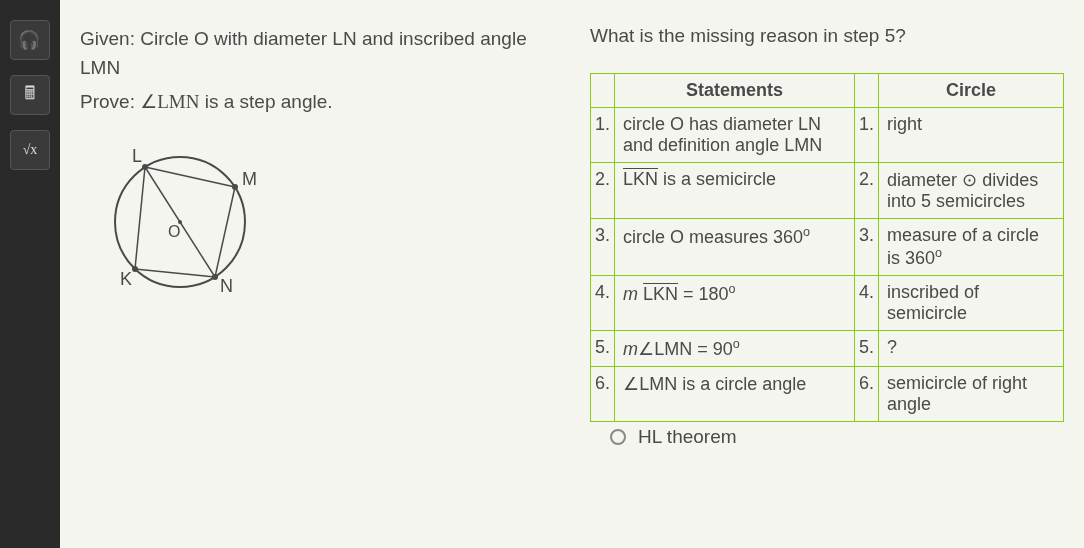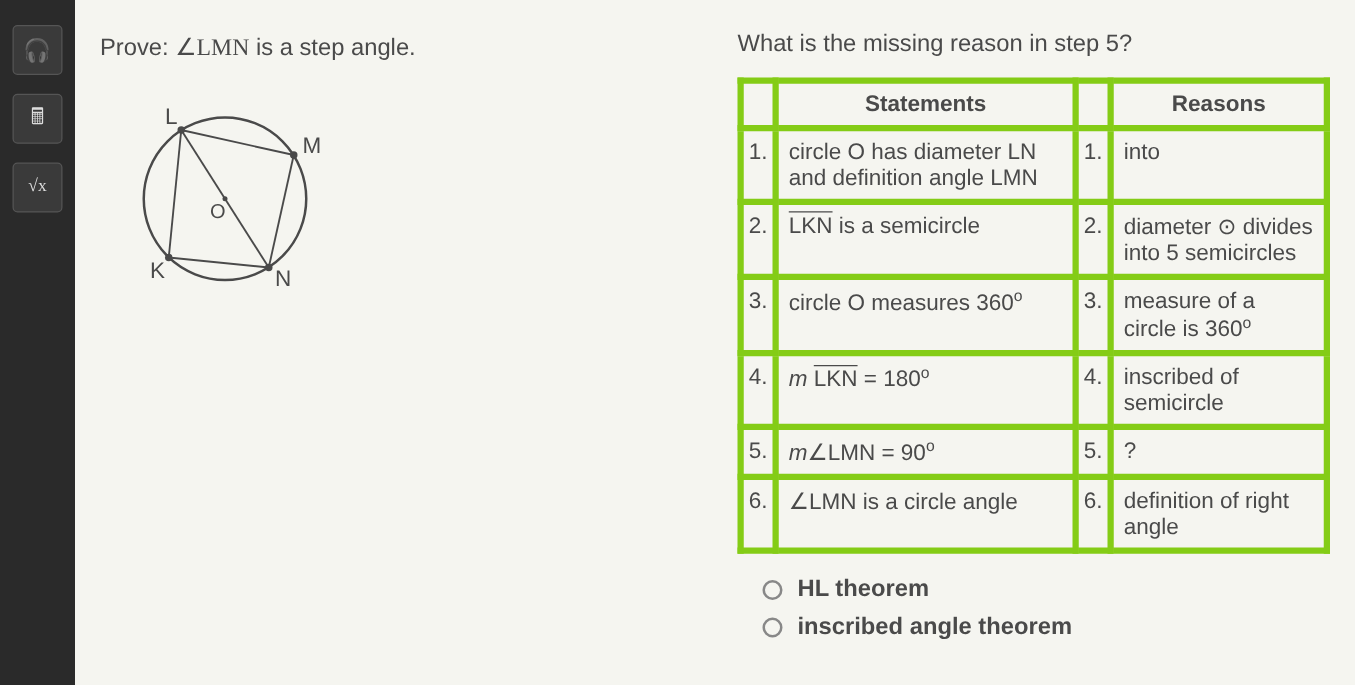--- a/index.html
+++ b/index.html
@@ -51,44 +51,43 @@
     .given, .prove { margin-bottom: 6px; }
     .diagram {
       margin-top: 20px;
       margin-left: 10px;
     }
     .right-col {
       flex: 1;
       color: #4a4a4a;
       font-size: 19px;
     }
-    .question { margin-bottom: 15px; }
+    .question { margin-bottom: 26px; }
     table {
       border-collapse: collapse;
       width: 100%;
       font-size: 18px;
     }
     th, td {
-      border: 5px solid #84cc16;
+      border: 1px solid #84cc16;
       padding: 6px 8px;
       text-align: left;
       vertical-align: top;
     }
     th {
       text-align: center;
       font-weight: bold;
       background: #f5f5f0;
     }
     .num-col { width: 22px; padding: 6px 4px; }
     .stmt-col { width: 240px; }
     .arc { text-decoration: overline; }
     .options {
-      margin-top: 18px;
+      margin-top: 4px;
       padding-left: 20px;
-      font-weight: bold;
     }
     .option {
       display: flex;
       align-items: center;
       gap: 12px;
       margin-bottom: 8px;
       font-size: 19px;
     }
     .radio {
       width: 16px; height: 16px;
@@ -103,20 +102,24 @@
 <body>
 
 <div class="sidebar">
   <div class="tool-btn">🎧</div>
   <div class="tool-btn">🖩</div>
   <div class="tool-btn sqrt">√x</div>
 </div>
 
 <div class="content">
   <div class="left-col">
+    <div class="given">
+      <span>Given: Circle O with diameter LN and inscribed angle</span><br>
+      <span>LMN</span>
+    </div>
     <div class="prove">
       <span>Prove: </span><span class="angle-sym">∠LMN</span><span> is a step angle.</span>
     </div>
     <div class="diagram">
       <svg width="190" height="170" viewBox="0 0 190 170">
         <circle cx="90" cy="85" r="65" fill="none" stroke="#4a4a4a" stroke-width="2"></circle>
         <circle cx="90" cy="85" r="2" fill="#4a4a4a"></circle>
         <circle cx="55" cy="30" r="3" fill="#4a4a4a"></circle>
         <circle cx="145" cy="50" r="3" fill="#4a4a4a"></circle>
         <circle cx="45" cy="132" r="3" fill="#4a4a4a"></circle>
@@ -136,29 +139,29 @@
   </div>
 
   <div class="right-col">
     <div class="question">What is the missing reason in step 5?</div>
     <table>
       <thead>
         <tr>
           <th class="num-col"></th>
           <th class="stmt-col">Statements</th>
           <th class="num-col"></th>
-          <th>Reasons</th>
+          <th>Circle</th>
         </tr>
       </thead>
       <tbody id="proof-body">
           <tr>
             <td class="num-col">1.</td>
             <td class="stmt-col">circle O has diameter LN and definition angle LMN</td>
             <td class="num-col">1.</td>
-            <td>into</td>
+            <td>right</td>
           </tr>
           <tr>
             <td class="num-col">2.</td>
             <td class="stmt-col"><span class="arc">LKN</span> is a semicircle</td>
             <td class="num-col">2.</td>
             <td>diameter ⊙ divides into 5 semicircles</td>
           </tr>
           <tr>
             <td class="num-col">3.</td>
             <td class="stmt-col">circle O measures 360<sup>o</sup></td>
@@ -174,28 +177,24 @@
           <tr>
             <td class="num-col">5.</td>
             <td class="stmt-col"><i>m</i>∠LMN = 90<sup>o</sup></td>
             <td class="num-col">5.</td>
             <td>?</td>
           </tr>
           <tr>
             <td class="num-col">6.</td>
             <td class="stmt-col">∠LMN is a circle angle</td>
             <td class="num-col">6.</td>
-            <td>definition of right angle</td>
+            <td>semicircle of right angle</td>
           </tr>
         </tbody>
     </table>
     <div class="options">
       <div class="option">
         <span class="radio"></span>
         <span>HL theorem</span>
       </div>
-      <div class="option">
-        <span class="radio"></span>
-        <span>inscribed angle theorem</span>
-      </div>
     </div>
   </div>
 </div>
 
 </body></html>

